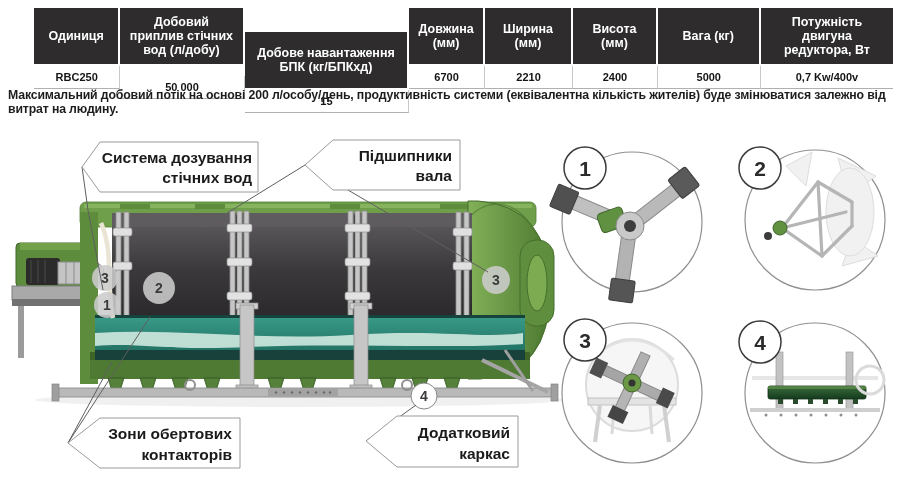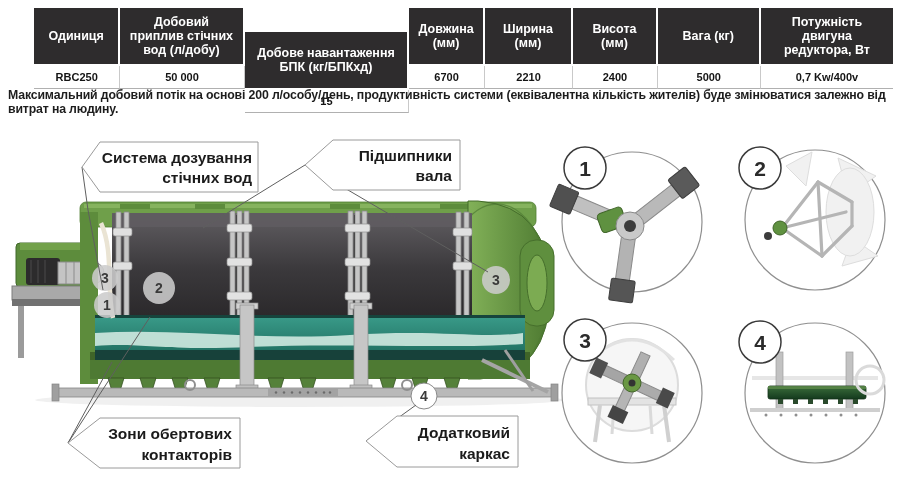--- a/index.html
+++ b/index.html
@@ -26,21 +26,21 @@
   .spec-col .td{
     height:23px;margin-top:2px;
     display:flex;align-items:center;justify-content:center;text-align:center;
     font-size:11px;font-weight:bold;color:#141414;
     border-right:1px solid #c9c9c9;
     border-bottom:1.5px solid #b0b0b0;
     box-sizing:border-box;
   }
   .spec-col:last-child .td{border-right:none;}
   
-  .c0{width:87px;padding-left:26px;} .c1{width:125px;} .c2{width:166px;margin-top:24px;} .c3{width:76px;}
+  .c0{width:87px;padding-left:26px;} .c1{width:125px;gap:10px;} .c2{width:166px;margin-top:24px;} .c3{width:76px;}
   .c4{width:89px;} .c5{width:85px;} .c6{width:104px;} .c7{width:133px;}
   
   .note{
     position:absolute;left:8px;top:88px;width:886px;
     font-size:12.3px;font-weight:600;color:#1d1d1d;letter-spacing:-0.15px;
   }
   
   .diagram{position:absolute;left:0;top:135px;}
   .callout-poly{fill:#ffffff;stroke:#9a9a9a;stroke-width:1;}
   .callout-text{font-size:15.5px;font-weight:bold;fill:#1b1b1b;}

